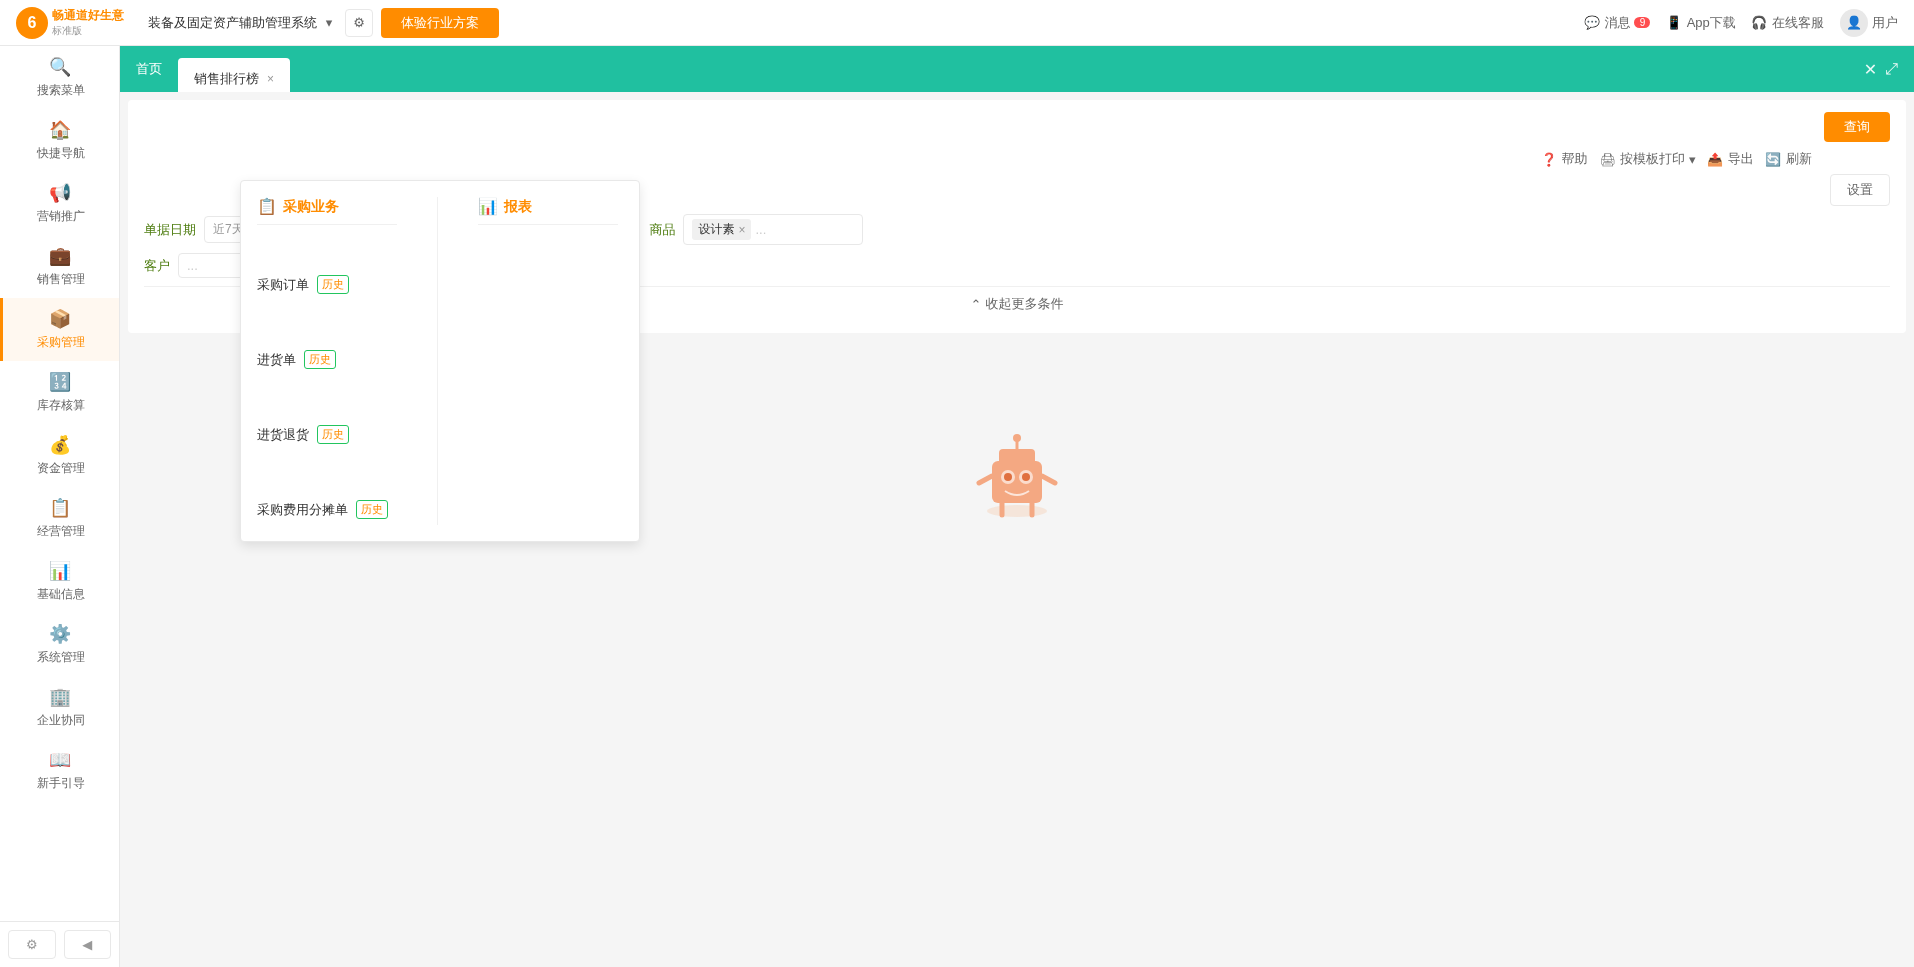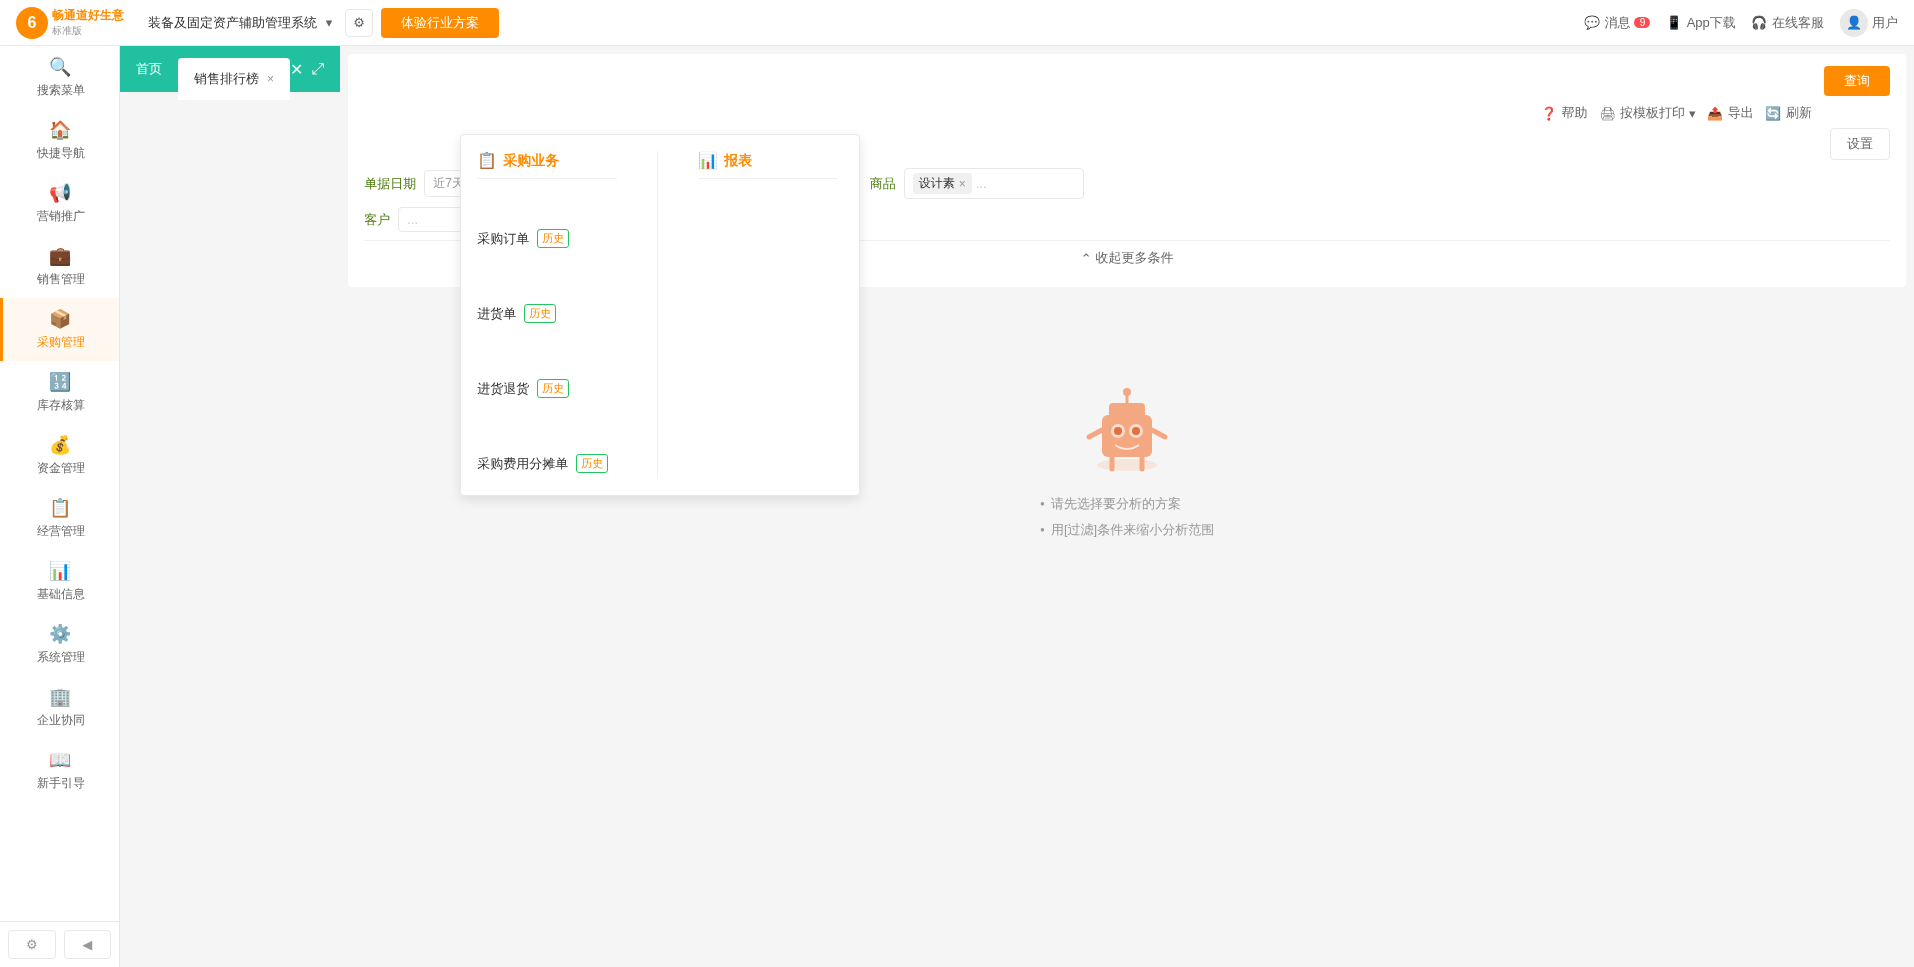--- a/index.html
+++ b/index.html
@@ -3,21 +3,21 @@
   <meta charset="utf-8">
   <style>
     * { box-sizing: border-box; margin: 0; padding: 0; }
     body { font-family: 'Microsoft YaHei', sans-serif; font-size: 13px; background: #f5f5f5; overflow: hidden; }
 
     
     .app-container { display: flex; flex-direction: column; height: 967px; width: 1914px; }
     .top-bar { display: flex; align-items: center; height: 46px; background: #fff; border-bottom: 1px solid #e8e8e8; padding: 0 16px; flex-shrink: 0; }
     .main-area { display: flex; flex: 1; overflow: hidden; }
     .sidebar { width: 120px; background: #fff; border-right: 1px solid #e8e8e8; display: flex; flex-direction: column; flex-shrink: 0; }
-    .content-area { flex: 1; display: flex; flex-direction: row; overflow: hidden; }
+    .content-area { flex: 1; display: flex; flex-direction: column; overflow: hidden; }
     .tab-bar { height: 46px; background: #20c0a0; display: flex; align-items: center; padding: 0 0; flex-shrink: 0; }
     .content-body { flex: 1; background: #f5f5f5; overflow: auto; position: relative; }
     .logo-area { display: flex; align-items: center; gap: 4px; width: 120px; }
     .logo-icon { width: 32px; height: 32px; background: #ff8c00; border-radius: 50%; display: flex; align-items: center; justify-content: center; color: white; font-size: 16px; font-weight: bold; }
     .logo-text { display: flex; flex-direction: column; }
     .logo-title { color: #ff8c00; font-size: 12px; font-weight: bold; }
     .logo-subtitle { color: #999; font-size: 10px; }
     .system-title { color: #333; font-size: 13px; margin-left: 12px; }
     .top-bar-dropdown { width: 24px; height: 24px; display: flex; align-items: center; justify-content: center; cursor: pointer; color: #666; }
     .top-bar-settings { width: 28px; height: 28px; display: flex; align-items: center; justify-content: center; cursor: pointer; color: #666; border: 1px solid #e8e8e8; border-radius: 4px; margin-left: 4px; }
@@ -275,28 +275,20 @@
               <circle cx="69" cy="56" r="4" fill="#e07040"></circle>
               <path d="M48 70 Q60 78 72 70" stroke="white" stroke-width="2" fill="none" opacity="0.7"></path>
               <line x1="60" y1="28" x2="60" y2="20" stroke="#f4a882" stroke-width="3"></line>
               <circle cx="60" cy="17" r="4" fill="#f4a882"></circle>
               <line x1="35" y1="55" x2="22" y2="62" stroke="#f4a882" stroke-width="5" stroke-linecap="round"></line>
               <line x1="85" y1="55" x2="98" y2="62" stroke="#f4a882" stroke-width="5" stroke-linecap="round"></line>
               <line x1="45" y1="82" x2="45" y2="94" stroke="#f4a882" stroke-width="5" stroke-linecap="round"></line>
               <line x1="75" y1="82" x2="75" y2="94" stroke="#f4a882" stroke-width="5" stroke-linecap="round"></line>
             </svg>
           </div>
-          <ul class="empty-text">
-            <li>
-                <span>请先选择要分析的方案</span>
-              </li>
-            <li>
-                <span>用[过滤]条件来缩小分析范围</span>
-              </li>
-          </ul>
         </div>
 
         <div class="dropdown-menu">
           <div class="menu-section">
             <div class="menu-section-title">
               <span class="menu-section-icon">📋</span>
               <span>采购业务</span>
             </div>
             <div id="purchase-items">
                 <div class="menu-item-row">

